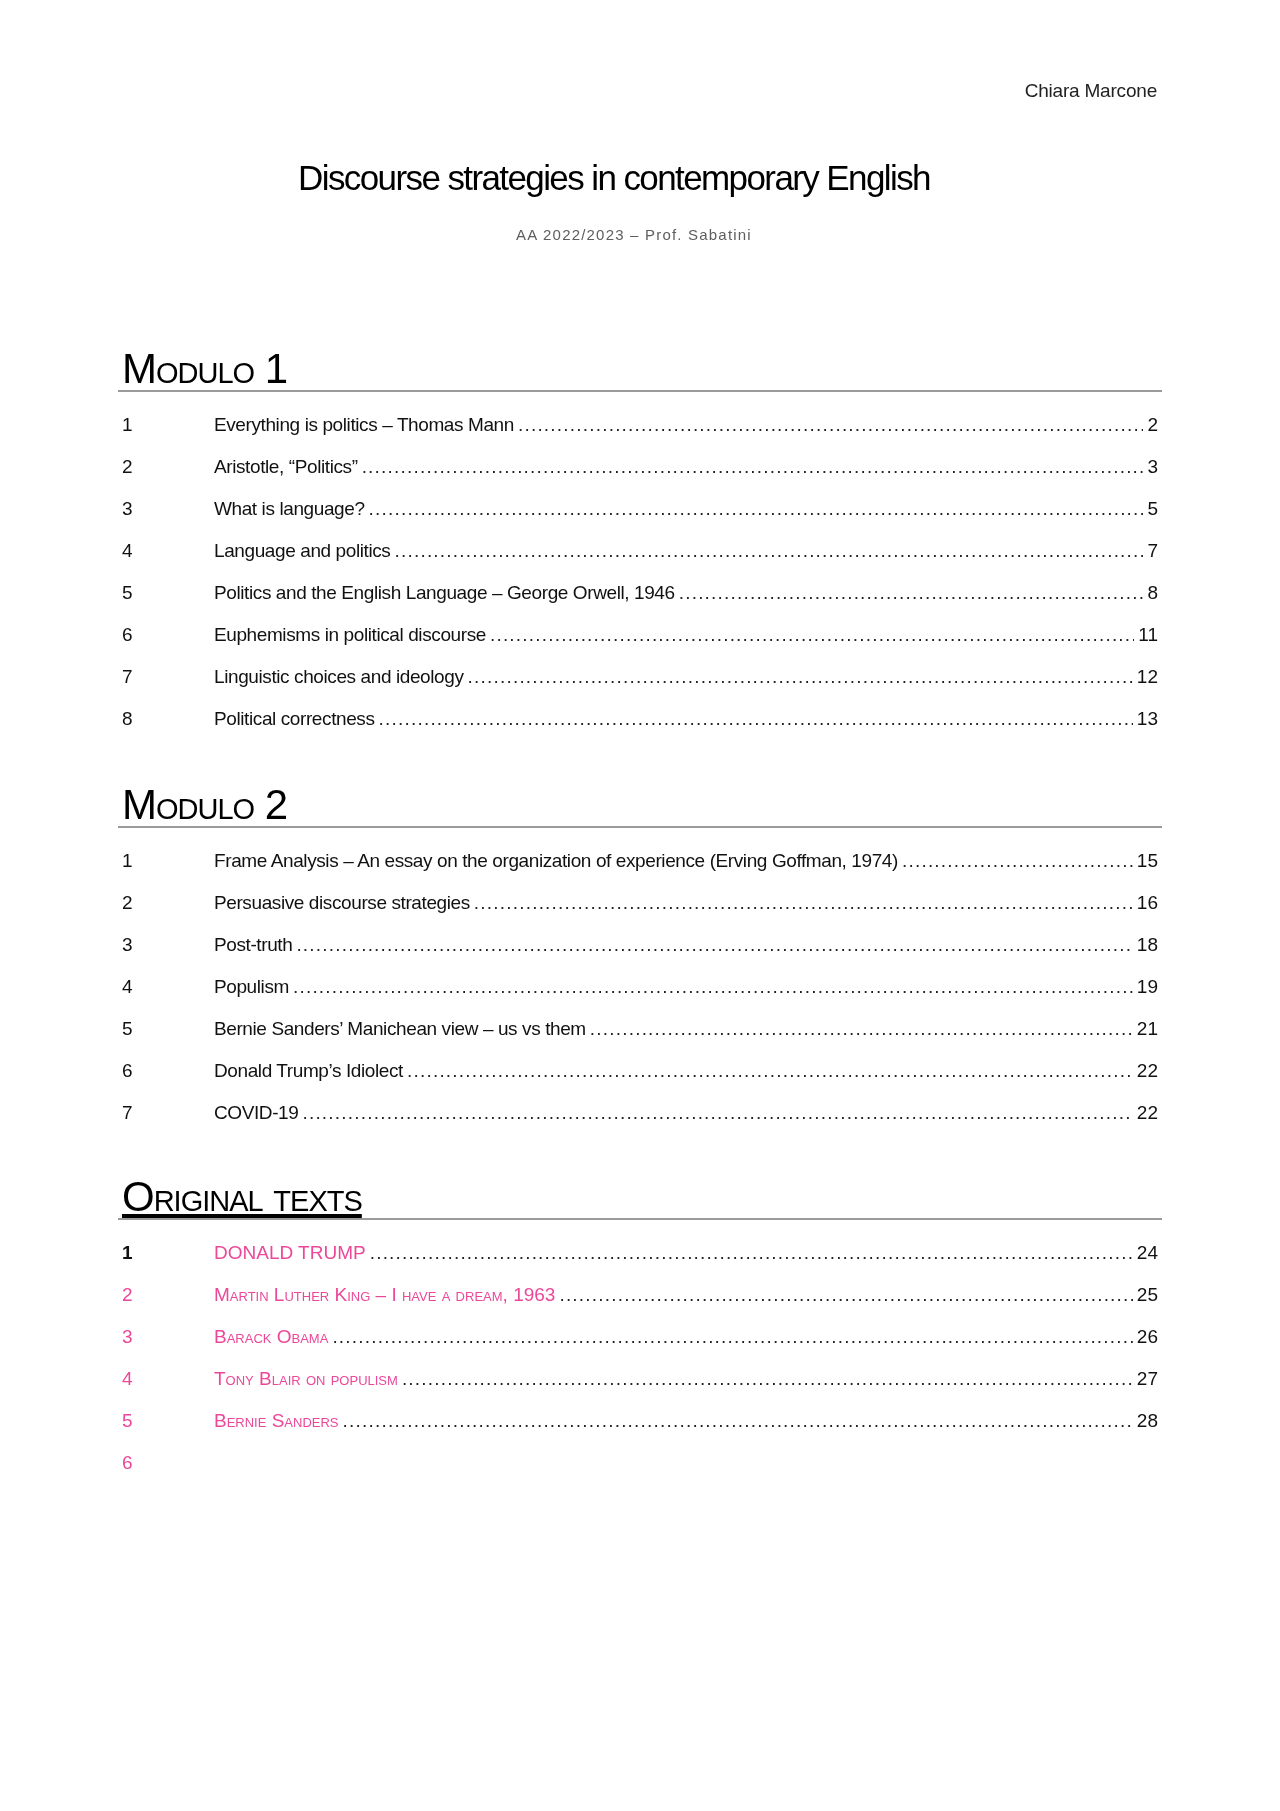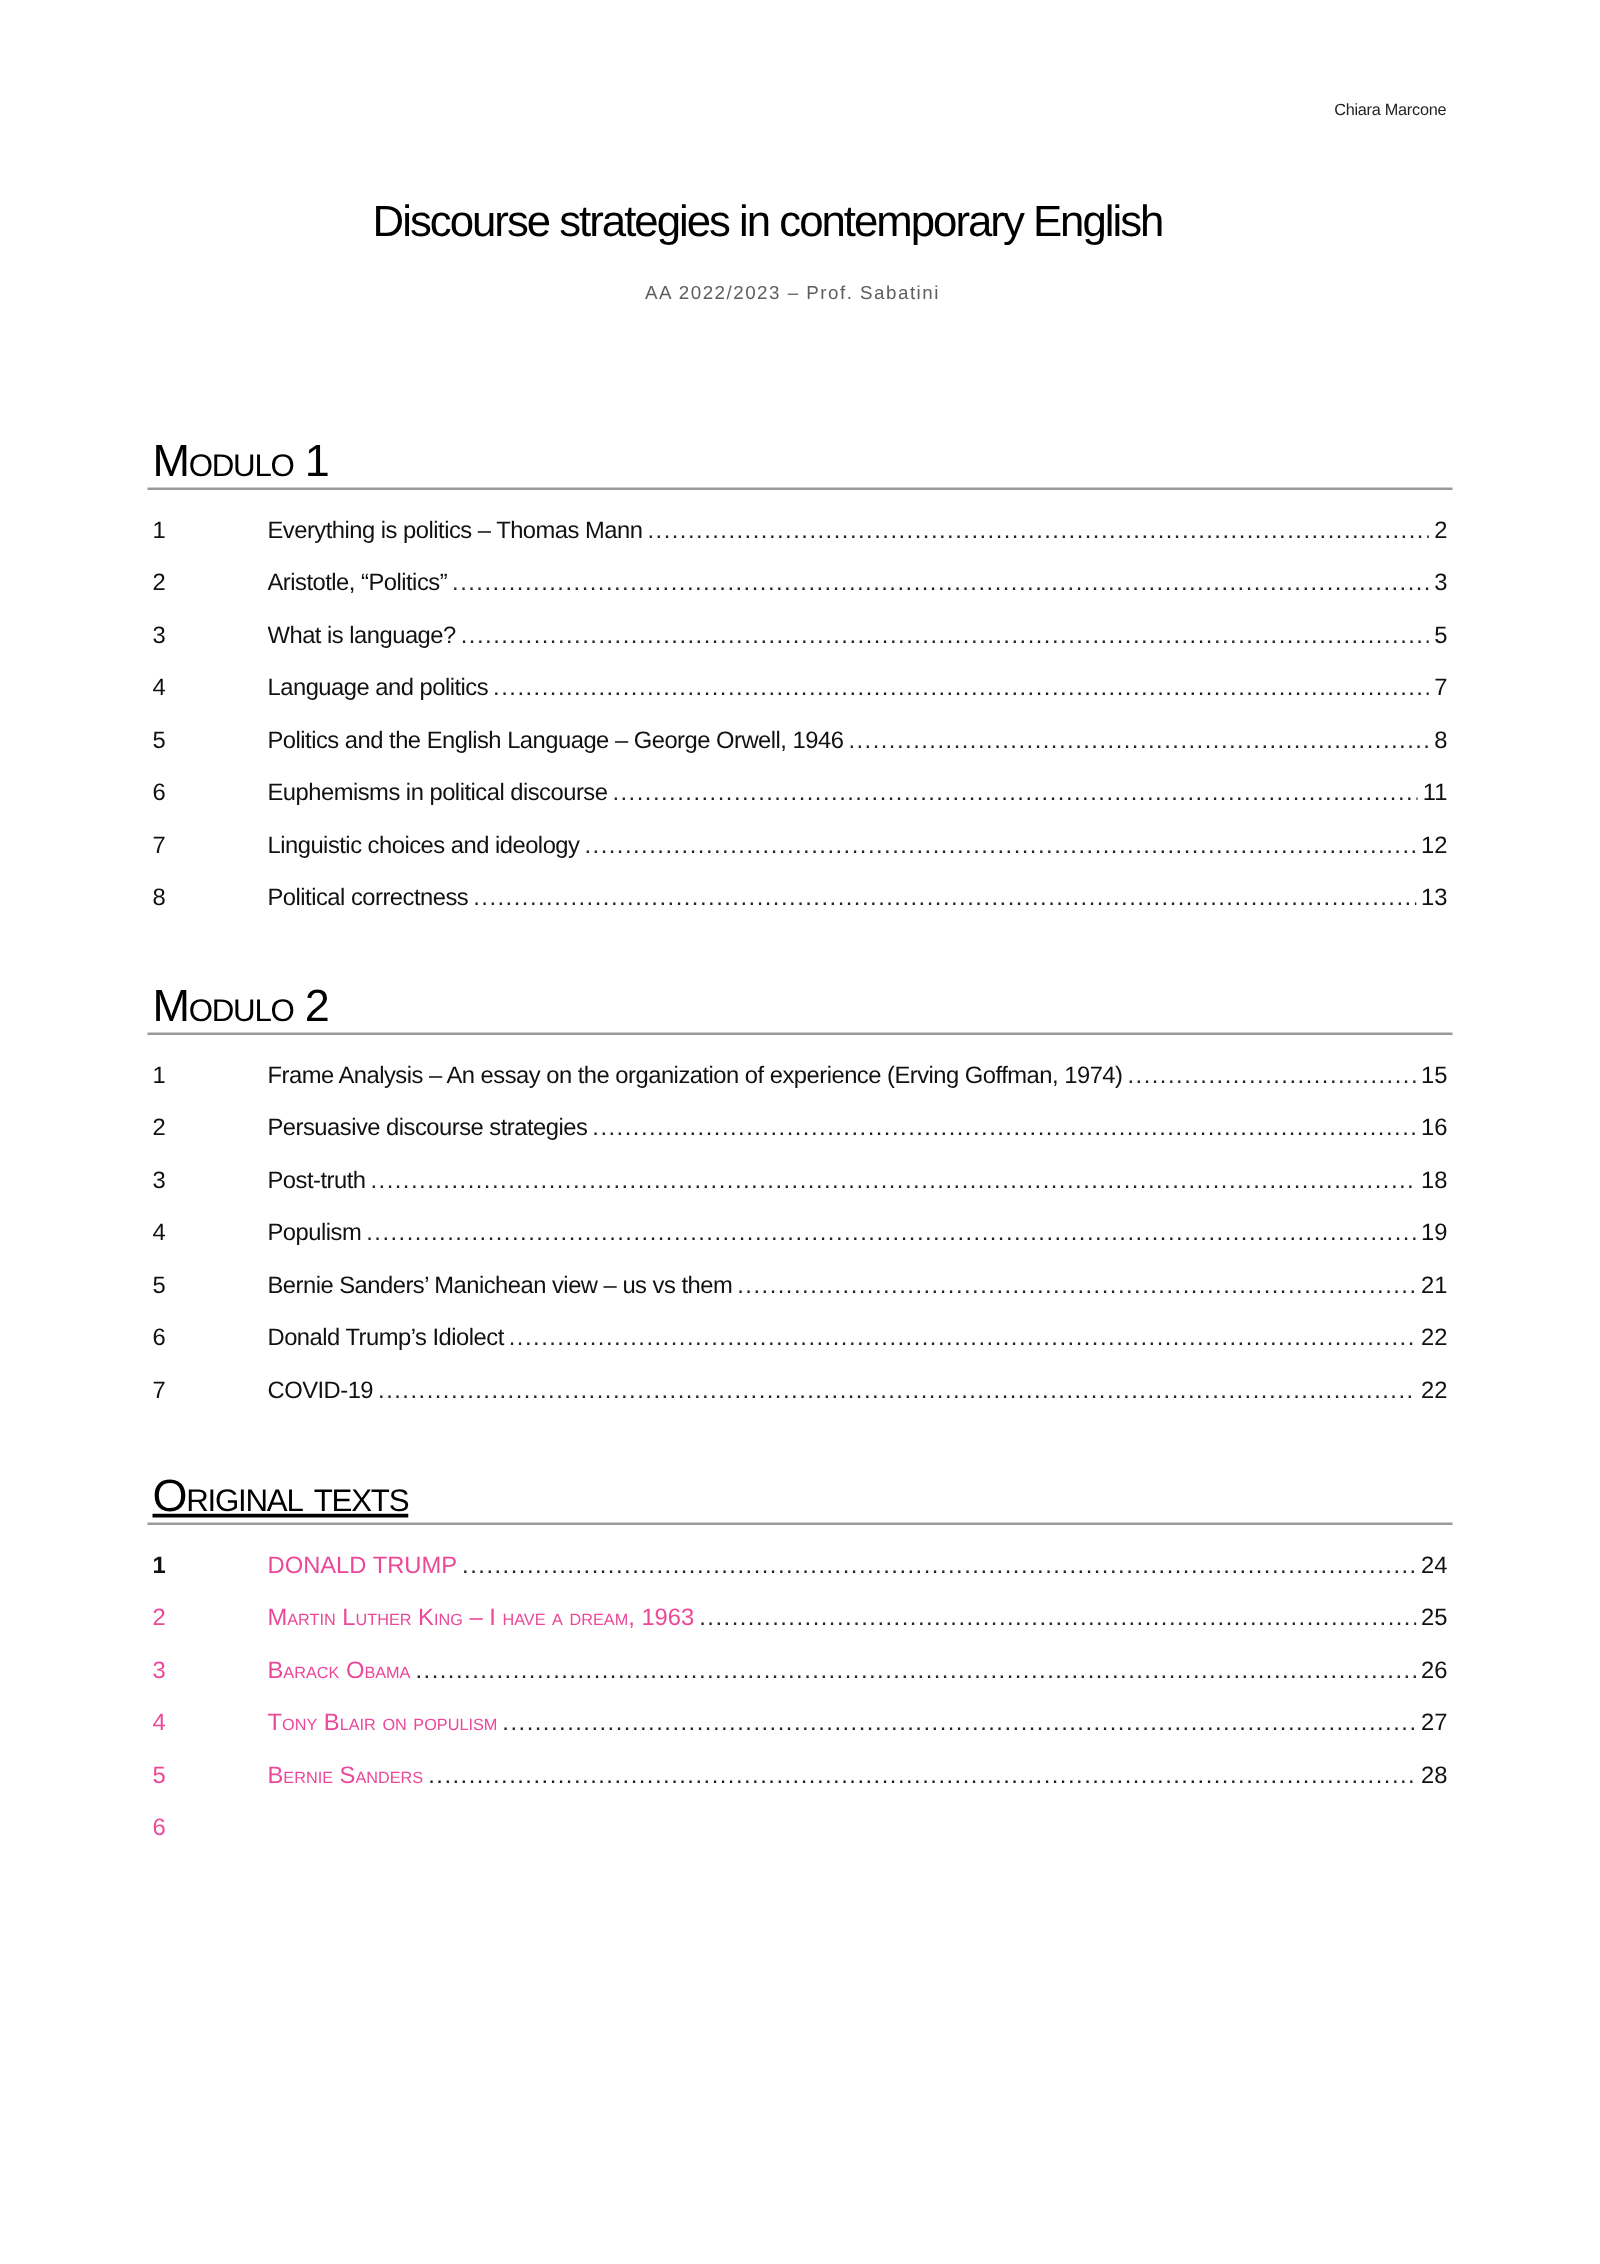--- a/index.html
+++ b/index.html
@@ -1,24 +1,24 @@
 <!DOCTYPE html>
 <html><head>
 <meta charset="utf-8">
 <style>
   html, body { margin:0; padding:0; background:#ffffff; }
   body { width:1280px; height:1811px; position:relative; overflow:hidden;
          font-family:"Liberation Sans", "DejaVu Sans", sans-serif; color:#111; }
-  .author { position:absolute; top:80px; right:123px; font-size:13px; color:#222; letter-spacing:-0.2px; }
+  .author { position:absolute; top:80px; right:123px; font-size:19px; color:#222; letter-spacing:-0.2px; }
   .title { position:absolute; top:158px; left:0; width:1228px; text-align:center;
            font-size:35px; color:#000; letter-spacing:-1.6px; white-space:nowrap; }
   .subtitle { position:absolute; top:226px; left:0; width:1268px; text-align:center;
               font-size:15px; color:#5e5e5e; letter-spacing:1.2px; }
   .section { position:absolute; left:118px; width:1044px; }
-  .sec-head { font-size:36px; font-variant:small-caps; color:#000; letter-spacing:-1px;
+  .sec-head { font-size:42px; font-variant:small-caps; color:#000; letter-spacing:-1px;
               height:42px; line-height:42px; padding-left:4px; }
   .sec-rule { height:2px; background:#9a9a9a; margin-top:0; }
   .toc { list-style:none; margin:0; padding:0; }
   .toc-row { position:relative; height:42px; display:flex; align-items:center; font-size:19px; color:#111; }
   .toc-num { width:52px; padding-left:4px; box-sizing:border-box; flex:none; }
   .toc-body { flex:1; display:flex; align-items:baseline; overflow:hidden; white-space:nowrap; padding-right:4px;margin-left:44px; }
   .toc-text { flex:none; letter-spacing:-0.4px; }
   .toc-dots { flex:1; overflow:hidden; margin:0 4px; color:#222; letter-spacing:1.2px; }
   .toc-dots::after { content:"................................................................................................................................................................................................................................................................"; }
   .toc-page { flex:none; }

